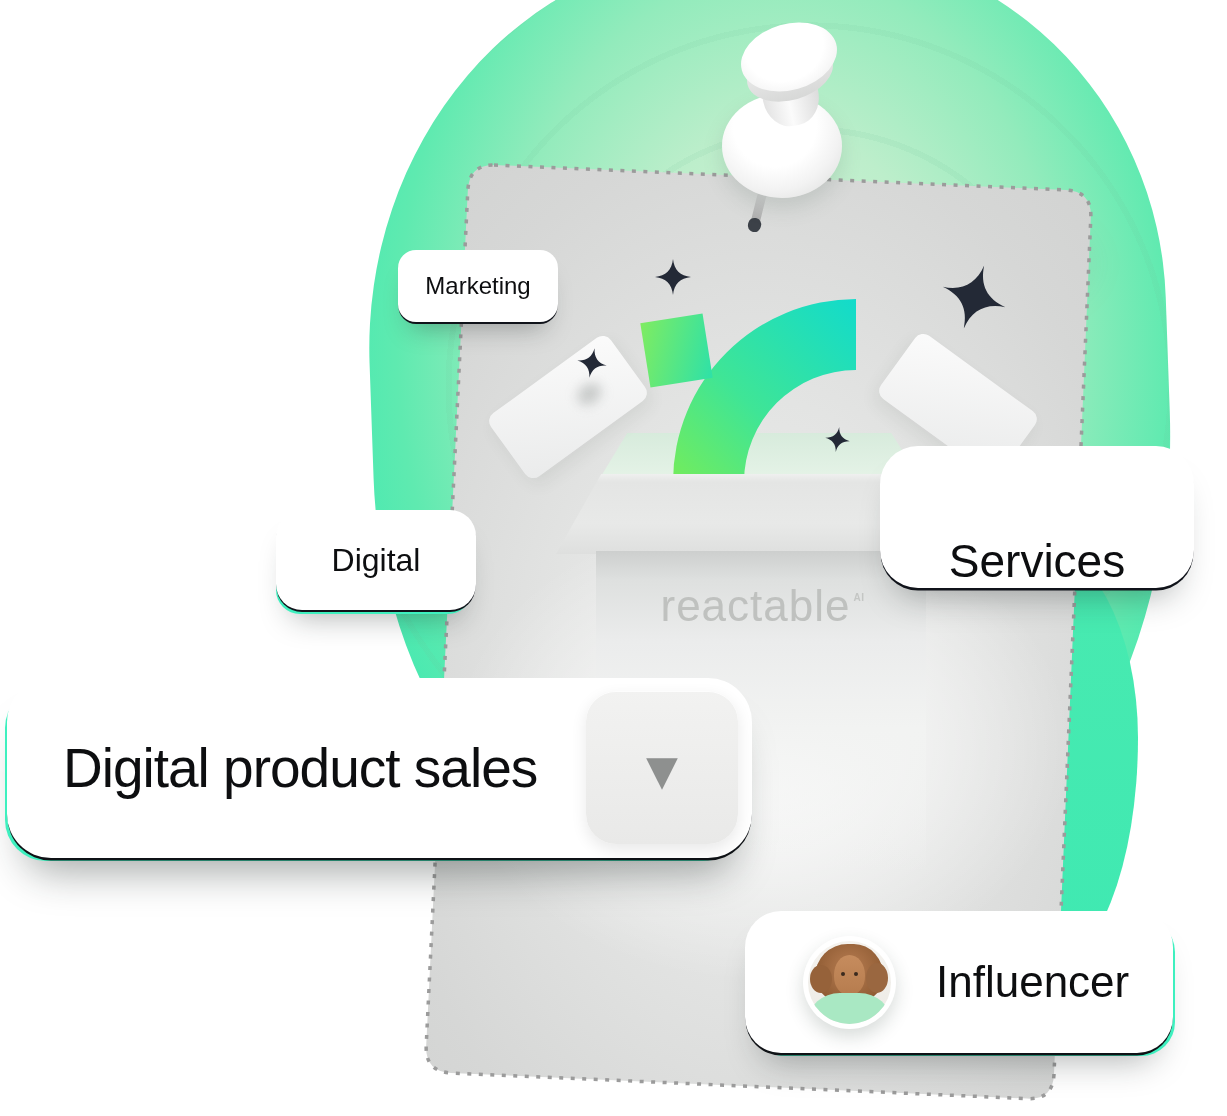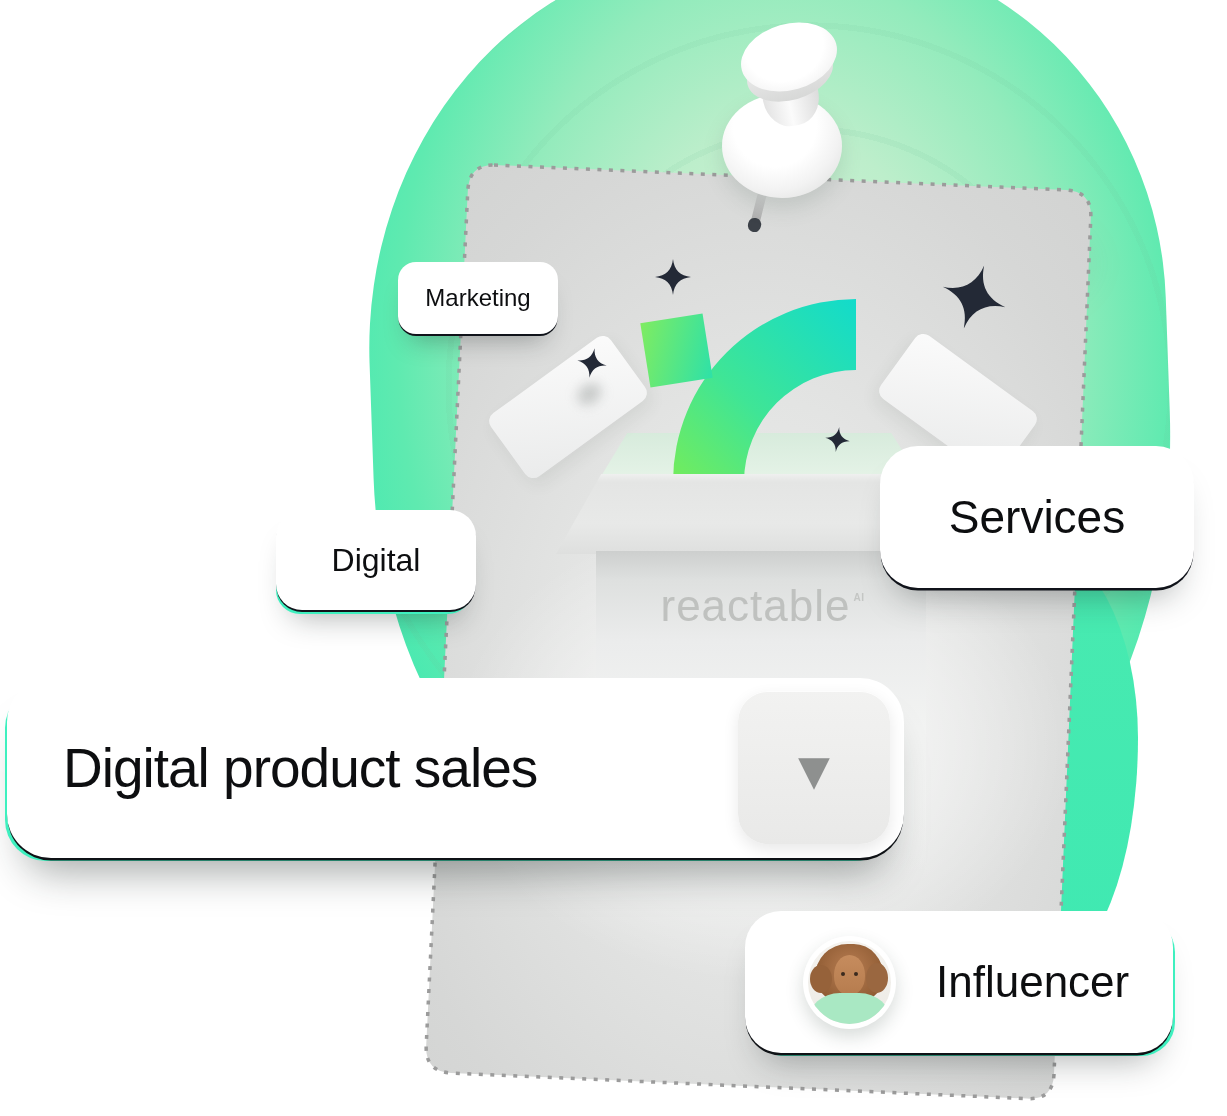--- a/index.html
+++ b/index.html
@@ -71,31 +71,31 @@
   .pin-head-rim{position:absolute;left:40px;top:26px;width:88px;height:54px;border-radius:50%;
     transform:rotate(-16deg);background:linear-gradient(180deg,#f1f1f1,#d7d8d7);}
   .pin-head{position:absolute;left:34px;top:4px;width:98px;height:66px;border-radius:50%;
     transform:rotate(-16deg);
     background:radial-gradient(ellipse at 48% 32%,#ffffff 55%,#f3f3f3 80%,#e2e2e2 100%);}
 
   
   .chip{position:absolute;background:#ffffff;color:#0d0e10;display:flex;align-items:center;
     justify-content:center;font-weight:500;white-space:nowrap;z-index:10;cursor:pointer;}
   .chip-marketing{left:398px;top:250px;width:160px;height:72px;border-radius:18px;font-size:24px;
-    box-shadow:0 2.5px 0 -0.5px #10131a,0 18px 26px -13px rgba(25,35,33,.35);margin-top:12px;}
+    box-shadow:0 2.5px 0 -0.5px #10131a,0 18px 26px -13px rgba(25,35,33,.35);}
   .chip-startup{left:276px;top:510px;width:200px;height:100px;border-radius:26px;font-size:32px;
     box-shadow:0 2.5px 0 -0.5px #10131a,-2px 6px 0 -2px #3ef0bf,0 22px 30px -15px rgba(25,35,33,.35);}
   .chip-services{left:880px;top:446px;width:314px;height:142px;border-radius:38px;font-size:46px;
-    box-shadow:0 3px 0 -0.5px #10131a,0 24px 34px -17px rgba(25,35,33,.35);}
+    box-shadow:0 3px 0 -0.5px #10131a,0 24px 34px -17px rgba(25,35,33,.35);align-items:flex-end;}
   .chip-influencer{left:745px;top:911px;width:428px;height:142px;border-radius:36px;font-size:44px;
     justify-content:flex-start;padding-left:58px;box-sizing:border-box;gap:40px;
     box-shadow:0 3px 0 -0.5px #0f1216,4px 5px 0 -2px #3ef0bf,0 24px 34px -17px rgba(25,35,33,.35);}
 
   
-  .pill{left:7px;top:678px;width:897px;height:180px;border-radius:44px;background:#ffffff;z-index:10;
+  .pill{left:7px;top:678px;width:745px;height:180px;border-radius:44px;background:#ffffff;z-index:10;
     display:flex;align-items:center;padding-left:56px;box-sizing:border-box;cursor:pointer;
     box-shadow:0 3px 0 -0.5px #0f1216,-5px 6px 0 -3px #3ef0bf,0 32px 42px -19px rgba(25,35,33,.4);}
   .pill-text{font-size:55px;font-weight:500;letter-spacing:-1px;color:#0d0e10;white-space:nowrap;}
   .dd-btn{position:absolute;right:14px;top:13px;width:152px;height:153px;border-radius:30px;
     background:linear-gradient(180deg,#f2f2f1,#e9e9e8);display:flex;align-items:center;justify-content:center;
     box-shadow:0 6px 16px rgba(0,0,0,.09),inset 0 1px 0 rgba(255,255,255,.85);cursor:pointer;}
   .dd-arrow{font-size:54px;color:#8e908f;line-height:1;transform:translateY(2px);}
 
   
   .avatar{position:relative;width:93px;height:93px;border-radius:50%;background:#ffffff;flex:0 0 auto;

